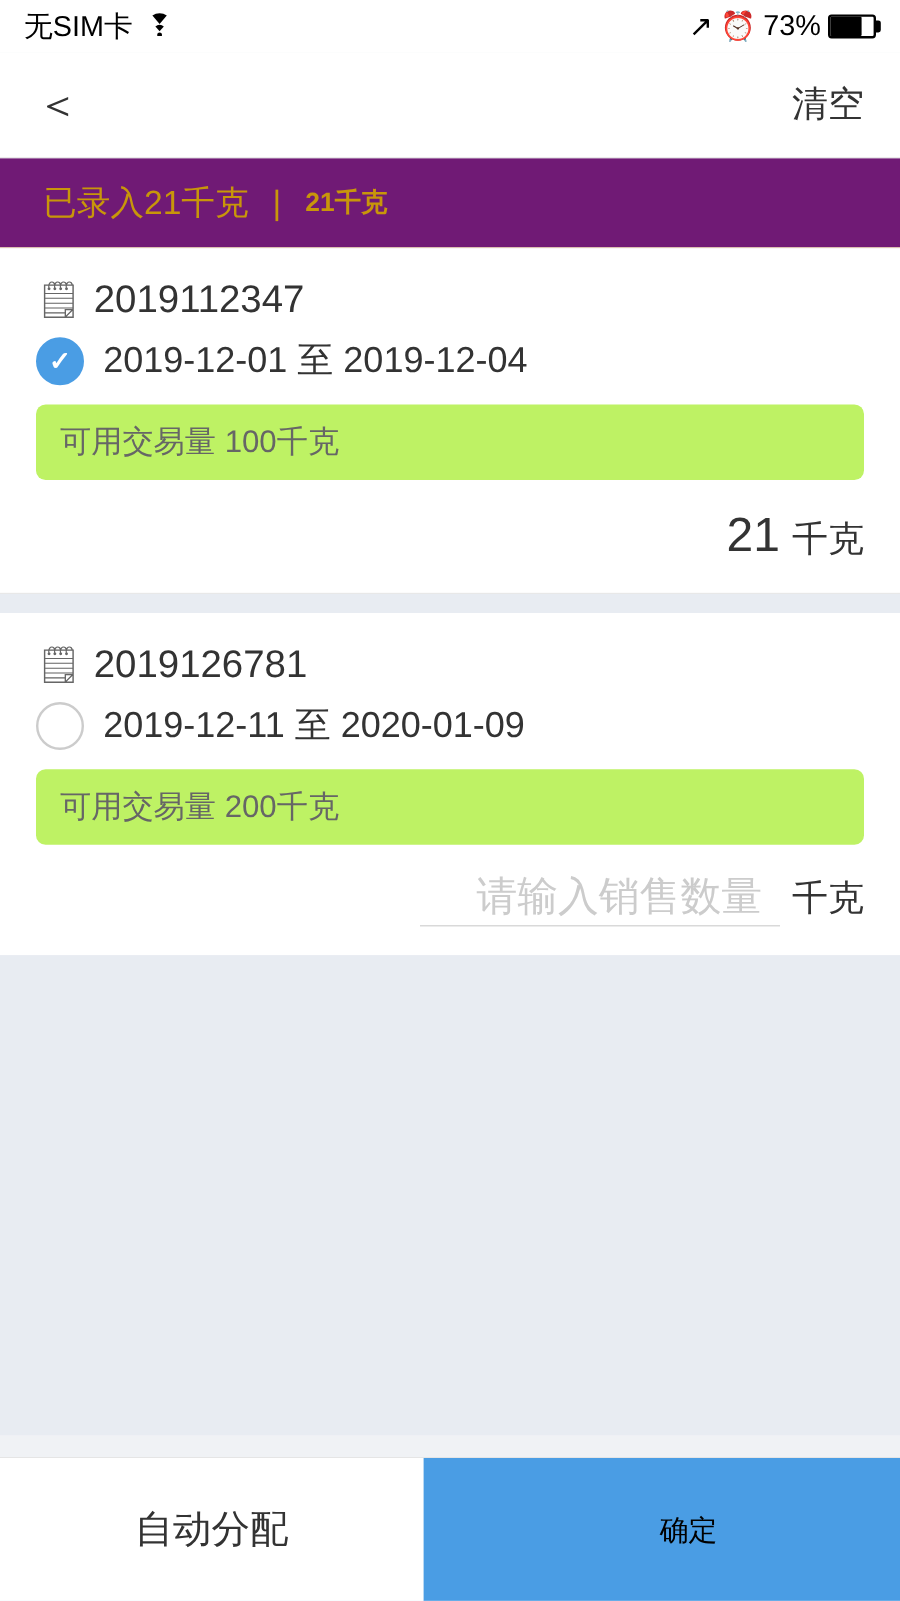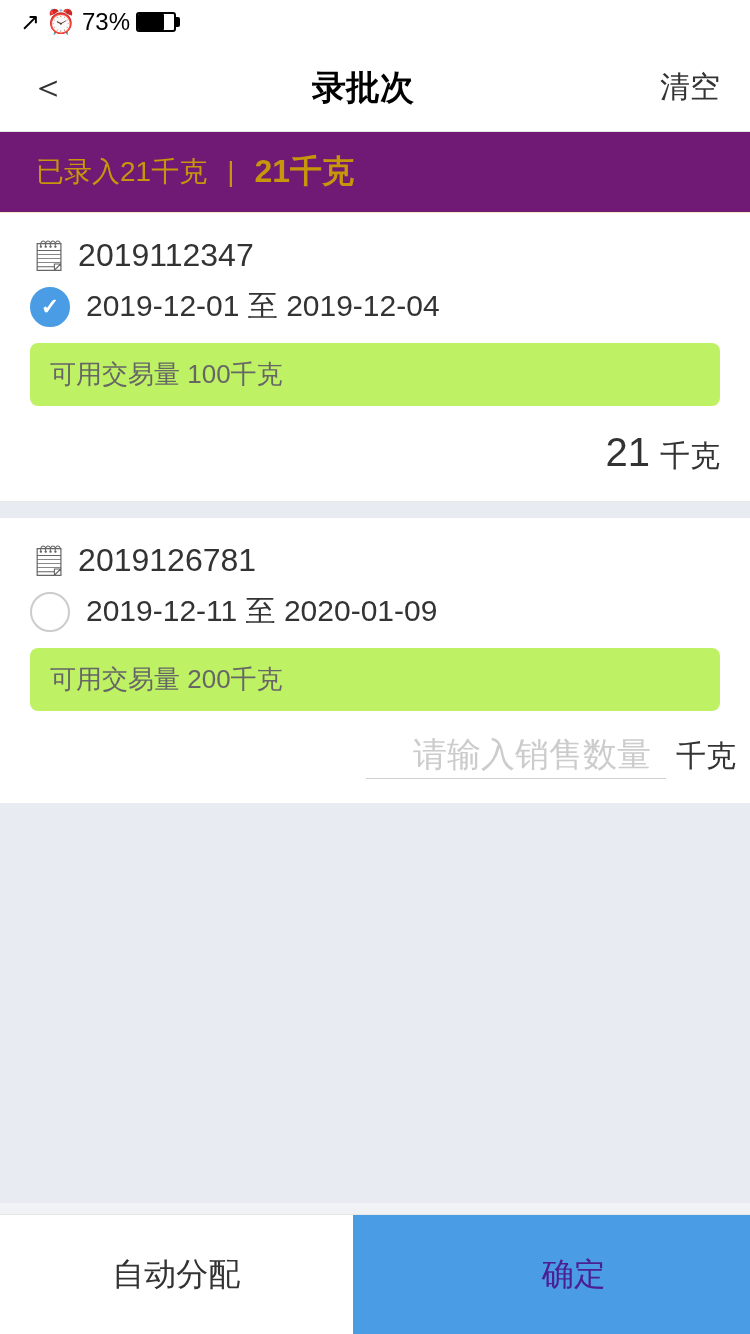--- a/index.html
+++ b/index.html
@@ -109,21 +109,21 @@
     .info-recorded {
       color: #c8960a;
       font-size: 28px;
     }
     .info-divider {
       color: #c8960a;
       font-size: 28px;
     }
     .info-amount {
       color: #c8960a;
-      font-size: 32px;
+      font-size: 22px;
       font-weight: 600;
     }
 
     
     .content {
       background: #fff;
     }
 
     
     .batch-item {
@@ -213,21 +213,21 @@
     .section-divider {
       height: 16px;
       background: #e8ecf2;
     }
 
     
     .input-row {
       display: flex;
       align-items: baseline;
       justify-content: flex-end;
-      padding: 24px 14px;
+      padding: 24px 30px;
       gap: 10px;
     }
     .qty-input {
       border: none;
       outline: none;
       font-size: 34px;
       color: #ccc;
       text-align: right;
       width: 300px;
       background: transparent;
@@ -280,44 +280,54 @@
       font-size: 32px;
       color: #333;
       background: #fff;
       cursor: pointer;
     }
     .btn-confirm {
       flex: 1;
       display: flex;
       align-items: center;
       justify-content: center;
-      font-size: 32px;
-      color: #4c1d95;
+      font-size: 24px;
+      color: #000000;
       background: #4a9de4;
       cursor: pointer;
       padding-left: 45px;
     }
   </style>
 </head>
 <body>
 
 <div class="status-bar">
+  <div class="status-left">
+    <span>无SIM卡</span>
+    <span>
+      <svg width="28" height="22" viewBox="0 0 28 22">
+        <path d="M14 18l3.5-4a5 5 0 0 0-7 0z" fill="#000"></path>
+        <path d="M14 12l6-7a10 10 0 0 0-12 0z" fill="#000"></path>
+        <path d="M14 6l8.5-9.5A16 16 0 0 0 5.5-3.5z" fill="none"></path>
+        <circle cx="14" cy="21" r="2" fill="#000"></circle>
+      </svg>
+    </span>
+  </div>
   <div class="status-right">
     <span>↗</span>
     <span>⏰</span>
     <span>73%</span>
     <span class="battery-icon">
       <span class="battery-fill"></span>
     </span>
   </div>
 </div>
 
 <div class="nav-bar">
   <span class="nav-back">＜</span>
-  <span class="nav-title">录批次</span>
   <span class="nav-clear">清空</span>
 </div>
 
 <div class="info-bar">
   <span class="info-recorded">已录入21千克</span>
   <span class="info-divider">|</span>
   <span class="info-amount">21千克</span>
 </div>
 
 <div class="content">

